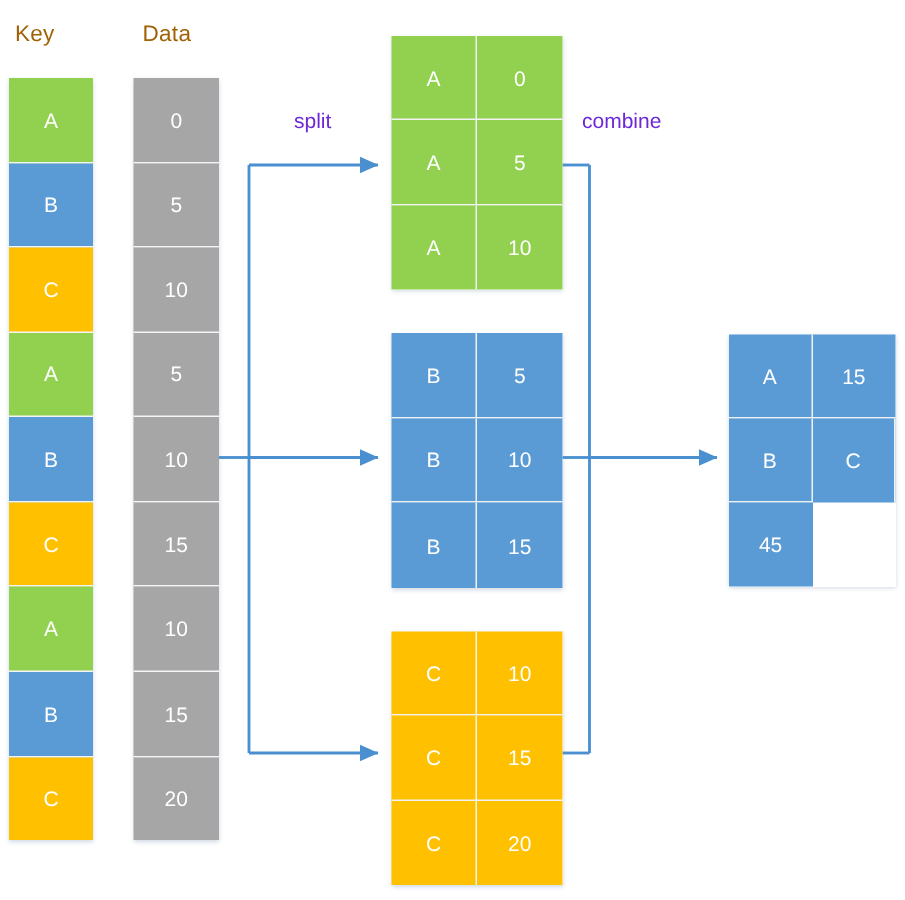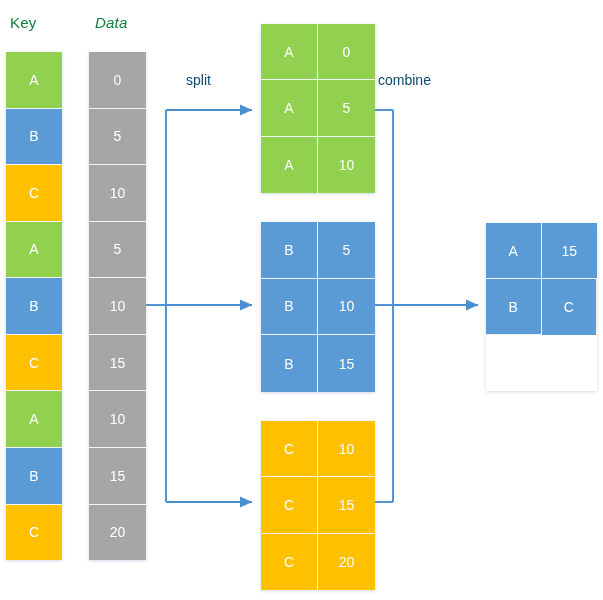--- a/index.html
+++ b/index.html
@@ -15,21 +15,21 @@
     width: 603px;
     height: 600px;
     background: #ffffff;
     overflow: hidden;
   }
 
   
   .col-header {
     position: absolute;
     font-size: 15px;
-    color: #15803d;
+    color: #a16207;
     letter-spacing: 0.2px;
     white-space: nowrap;
   }
 
   
   .stack {
     position: absolute;
     display: flex;
     flex-direction: column;
     box-shadow: 0 1px 3px rgba(120,150,180,0.35);
@@ -68,41 +68,42 @@
     border-right: 1px solid #f1f2f3;
     border-bottom: 1px solid #f1f2f3;
   }
   .gtable .gcell.col-last  { border-right: none; }
   .gtable .gcell.row-last  { border-bottom: none; }
 
   
   .flow-label {
     position: absolute;
     font-size: 14px;
-    color: #0c4a6e;
+    color: #6d28d9;
     white-space: nowrap;
+    margin-left: 10px;
   }
 
   
   #connectors {
     position: absolute;
     left: 0;
     top: 0;
     width: 603px;
     height: 600px;
     pointer-events: none;
   }
 </style>
 </head>
 <body>
 
 <div id="canvas">
 
   <div class="col-header" style="left:10px; top:14px;">Key</div>
-  <div class="col-header" style="left:95px; top:14px;font-style:italic;">Data</div>
+  <div class="col-header" style="left:95px; top:14px;">Data</div>
 
   <div class="stack" id="key-stack" style="left:6px; top:52px; width:56px; height:508px;">
       <div class="cell c-green">A</div>
       <div class="cell c-blue">B</div>
       <div class="cell c-orange">C</div>
       <div class="cell c-green">A</div>
       <div class="cell c-blue">B</div>
       <div class="cell c-orange">C</div>
       <div class="cell c-green">A</div>
       <div class="cell c-blue">B</div>
@@ -180,15 +181,16 @@
       <div class="gcell c-orange row-last">C</div>
       <div class="gcell col-last c-orange row-last">20</div>
     </div>
 
   <div class="gtable" id="result-table" style="left:486px; top:223px; width:111px; height:168px;
               grid-template-rows:1fr 1fr 1fr;">
       <div class="gcell c-blue">A</div>
       <div class="gcell col-last c-blue">15</div>
       <div class="gcell c-blue">B</div>
       <div class="gcell c-blue row-last">C</div>
+      <div class="gcell col-last c-blue row-last">45</div>
     </div>
 
 </div>
 
 </body></html>

